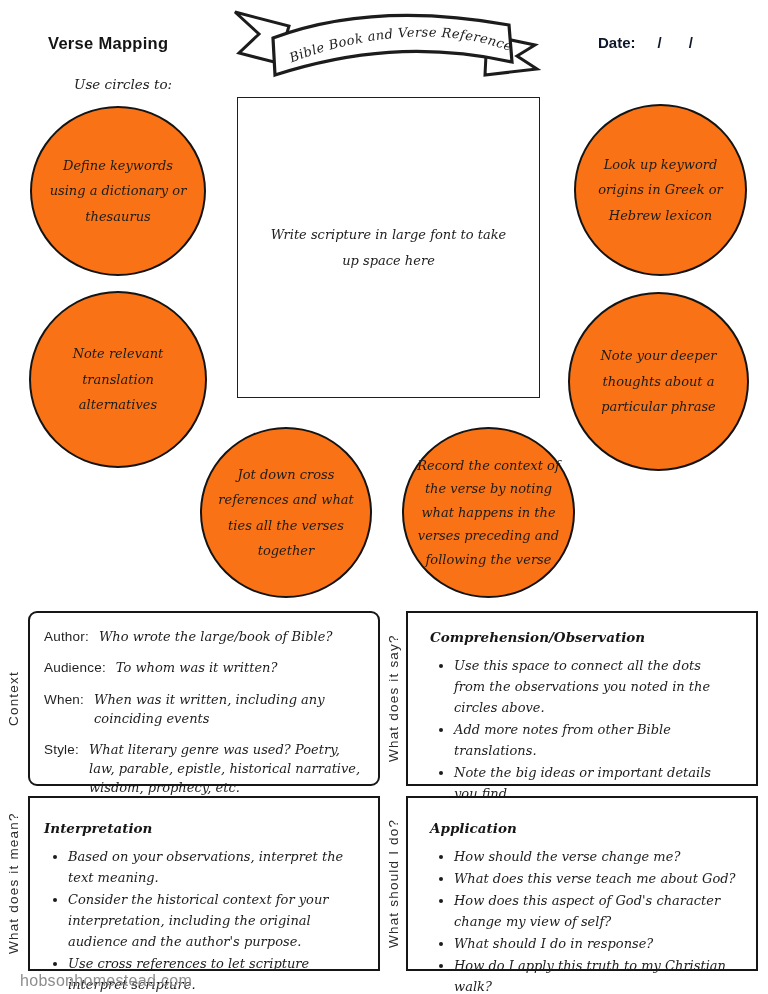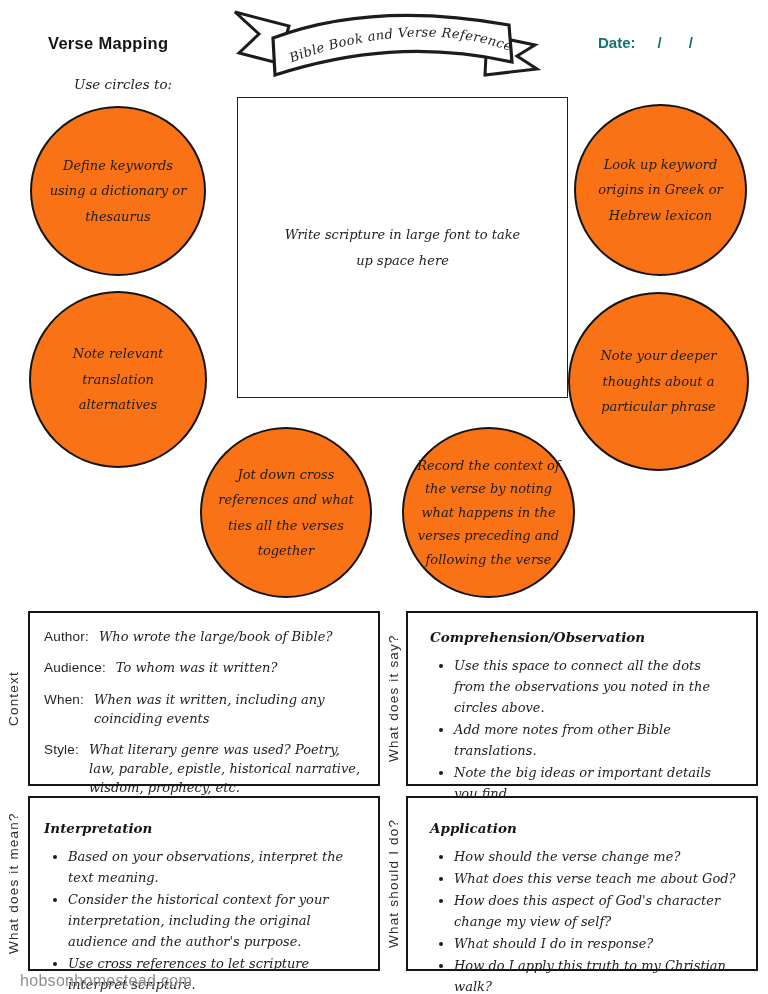--- a/index.html
+++ b/index.html
@@ -11,34 +11,34 @@
   
   .page-title{
     position:absolute;left:48px;top:34px;
     font-size:16.5px;font-weight:700;letter-spacing:.3px;color:#141414;
   }
   .circles-hint{
     position:absolute;left:74px;top:76px;
     font-family:"DejaVu Serif",serif;font-style:italic;font-size:13.5px;color:#222;
   }
   .date-field{
-    position:absolute;left:598px;top:34px;font-size:15px;font-weight:700;color:#0f766e;
+    position:absolute;left:598px;top:34px;font-size:15px;font-weight:700;color:#0f172a;
     display:flex;align-items:baseline;gap:22px;
   }
   .date-slashes{font-weight:600;word-spacing:22px;letter-spacing:.5px;}
   
   .banner{position:absolute;left:225px;top:5px;width:320px;height:92px;}
   .banner svg{display:block;width:100%;height:100%;}
   .banner-text{
     font-family:"DejaVu Serif",serif;font-style:italic;font-size:13px;
     letter-spacing:.4px;fill:#1c1c1c;
   }
   
   .scripture-box{
-    position:absolute;left:237px;top:97px;width:331px;height:301px;
+    position:absolute;left:237px;top:97px;width:303px;height:301px;
     border:1.6px solid #1f1f1f;box-sizing:border-box;
     display:flex;align-items:center;justify-content:center;
   }
   .scripture-box .ph{
     width:252px;text-align:center;
     font-family:"DejaVu Serif",serif;font-style:italic;font-size:13px;line-height:2.0;color:#1c1c1c;
   }
   
   .circle{
     position:absolute;border:2.6px solid #141414;border-radius:50%;
@@ -54,21 +54,21 @@
   .c3{left:574px;top:104px;width:173px;height:172px;}
   .c4{left:568px;top:292px;width:181px;height:179px;}
   .c5{left:200px;top:427px;width:172px;height:171px;justify-content:flex-end;}
   .c6{left:402px;top:427px;width:173px;height:171px;}
   .c6 span{line-height:1.8;padding:0 10px;}
   
   .qbox{
     position:absolute;box-sizing:border-box;border:2.6px solid #161616;background:#fff;
     width:352px;height:175px;
   }
-  .box-context{left:28px;top:611px;padding:15px 10px 16px 14px;}
+  .box-context{left:28px;top:611px;padding:15px 10px 16px 14px;border-radius:9px;}
   .box-say{left:406px;top:611px;padding:16px 26px 0 22px;}
   .box-mean{left:28px;top:796px;padding:22px 10px 0 14px;}
   .box-do{left:406px;top:796px;padding:22px 14px 0 22px;}
   .side-label{
     position:absolute;width:26px;display:flex;align-items:center;justify-content:center;
     writing-mode:vertical-rl;transform:rotate(180deg);
     font-size:13.5px;letter-spacing:1.2px;color:#2b2b2b;
   }
   .sl-context{left:0;top:611px;height:175px;}
   .sl-say{left:380px;top:611px;height:175px;}

